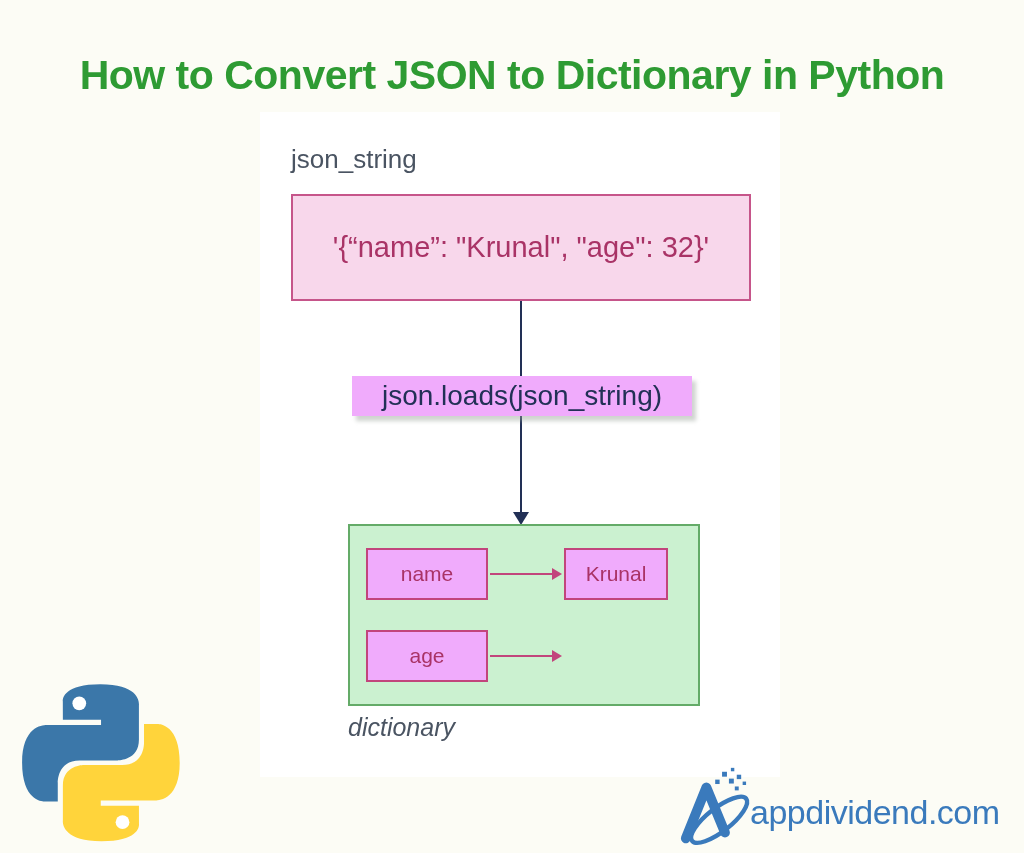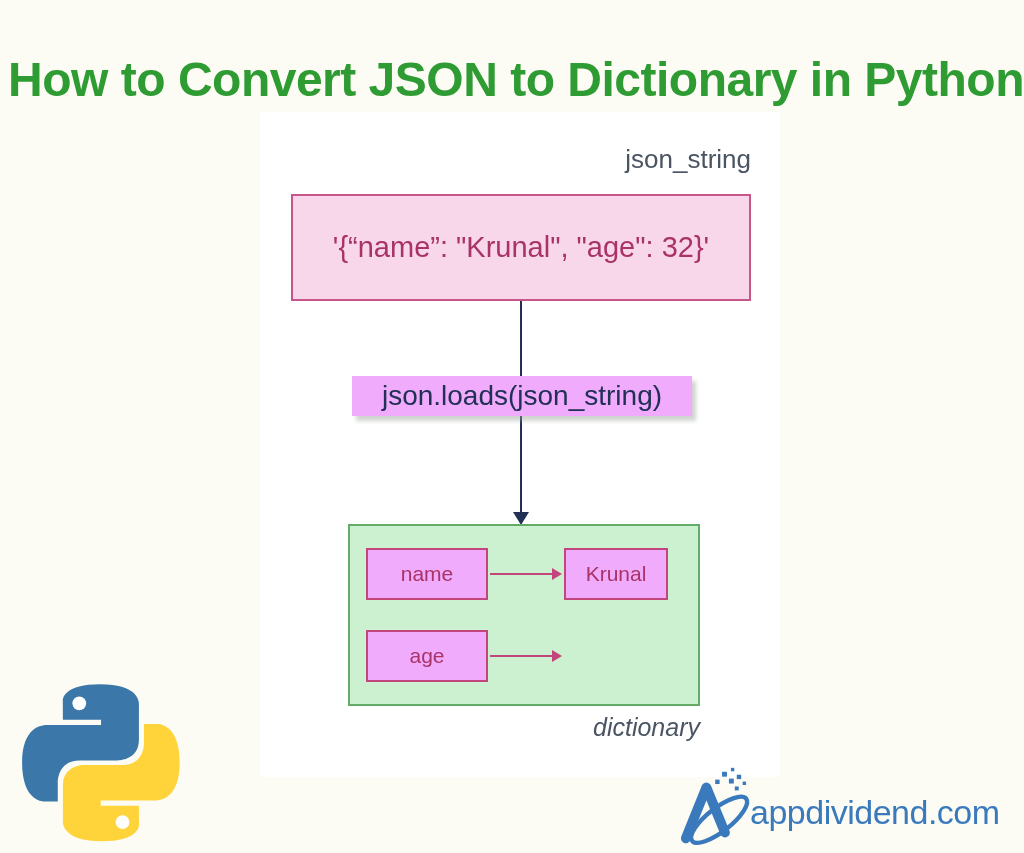--- a/index.html
+++ b/index.html
@@ -5,30 +5,30 @@
   html, body { margin: 0; padding: 0; }
   body {
     width: 1024px; height: 853px; position: relative;
     background: #fcfcf5; overflow: hidden;
     font-family: "Liberation Sans", sans-serif;
   }
   .abs { position: absolute; }
 
   
   .page-title {
-    left: 0; top: 52px; width: 1024px; text-align: right;
-    font-size: 48px; font-weight: bold; letter-spacing: -0.5px;
+    left: 0; top: 52px; width: 1024px; text-align: center;
+    font-size: 41px; font-weight: bold; letter-spacing: -0.5px;
     color: #2e9b33; margin: 0;
   }
 
   
   .diagram-area { left: 260px; top: 112px; width: 520px; height: 665px; background: #ffffff; }
 
   
-  .flow-label { color: #4a5462; text-align: right; }
+  .flow-label { color: #4a5462; text-align: left; }
   .json-label { left: 291px; top: 144px; width: 460px; font-size: 26px; }
   .dict-label { left: 348px; top: 713px; width: 352px; font-size: 25px; font-style: italic; }
 
   
   .json-box {
     left: 291px; top: 194px; width: 460px; height: 107px;
     background: #f8d7eb; border: 2px solid #c6558a; box-sizing: border-box;
     display: flex; align-items: center; justify-content: center;
     color: #a93366; font-size: 29px;
   }

